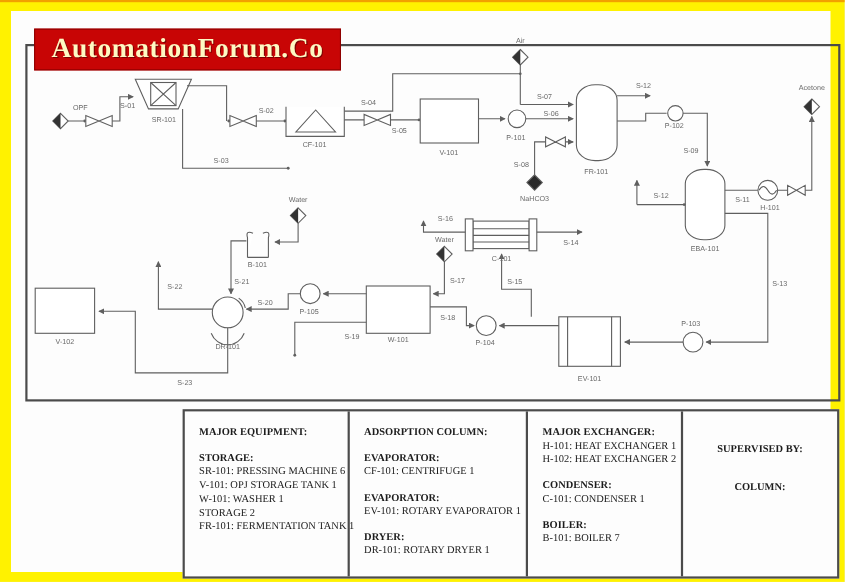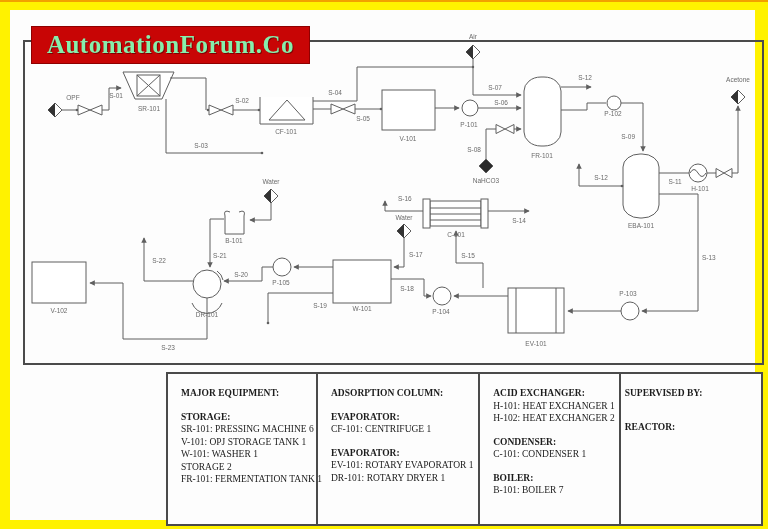--- a/index.html
+++ b/index.html
@@ -11,38 +11,38 @@
   .paper{
     position:absolute;left:10px;top:8px;width:745px;height:510px;
     background:#fdfdfd;
   }
   .banner{
     position:absolute;left:21px;top:16px;width:277px;height:36px;
     background:#c80505;border:1px solid #8e0000;
     display:flex;align-items:center;justify-content:center;z-index:5;
   }
   .banner span{
-    color:#86efac;font-family:"Liberation Serif",serif;font-weight:bold;
+    color:#fef9c3;font-family:"Liberation Serif",serif;font-weight:bold;
     font-size:25px;letter-spacing:.5px;text-shadow:1px 1px 0 rgba(60,0,0,.55);
     white-space:nowrap;
   }
   svg.pfd{position:absolute;left:0;top:0;z-index:1;}
   svg.pfd text{
     font-family:"Liberation Sans",sans-serif;font-size:6.5px;fill:#6a6a6a;
   }
   
   .legend{
     position:absolute;left:156px;top:362px;width:597px;height:154px;
     border:2px solid #4b4b4b;box-sizing:border-box;display:flex;
     background:#fdfdfd;z-index:4;
     font-family:"Liberation Serif",serif;font-size:9.5px;line-height:12.5px;color:#1c1c1c;
   }
   .lcol{box-sizing:border-box;padding:13px 4px 0 13px;border-right:2px solid #4b4b4b;}
   .lcol:last-child{border-right:none;}
-  .c1{width:150px;}.c2{width:176px;}.c3{width:144px;}.c4{width:153px;padding-left:4px;}
+  .c1{width:150px;}.c2{width:176px;}.c3{width:144px;}.c4{width:153px;text-align:center;padding-left:4px;margin-top:16px;}
   .ln{white-space:nowrap;}
   .h{font-weight:bold;}
   .sp{margin-top:11px;}
   .sp2{margin-top:21px;}
 </style>
 </head>
 <body>
 
 <div class="page">
   <div class="paper">
@@ -262,31 +262,32 @@
         <div class="ln">W-101: WASHER 1</div>
         <div class="ln">STORAGE 2</div>
         <div class="ln">FR-101: FERMENTATION TANK 1</div>
       </div>
       <div class="lcol c2">
         <div class="ln h">ADSORPTION COLUMN:</div>
         <div class="ln h sp">EVAPORATOR:</div>
         <div class="ln">CF-101: CENTRIFUGE 1</div>
         <div class="ln h sp">EVAPORATOR:</div>
         <div class="ln">EV-101: ROTARY EVAPORATOR 1</div>
+        <div class="ln h sp">DRYER:</div>
         <div class="ln">DR-101: ROTARY DRYER 1</div>
       </div>
       <div class="lcol c3">
-        <div class="ln h">ACID EXCHANGER:</div>
+        <div class="ln h">MAJOR EXCHANGER:</div>
         <div class="ln">H-101: HEAT EXCHANGER 1</div>
         <div class="ln">H-102: HEAT EXCHANGER 2</div>
         <div class="ln h sp">CONDENSER:</div>
         <div class="ln">C-101: CONDENSER 1</div>
         <div class="ln h sp">BOILER:</div>
         <div class="ln">B-101: BOILER 7</div>
       </div>
       <div class="lcol c4">
         <div class="ln h">SUPERVISED BY:</div>
-        <div class="ln h sp2">REACTOR:</div>
+        <div class="ln h sp2">COLUMN:</div>
       </div>
     </div>
 
   </div>
 </div>
 
 </body></html>

